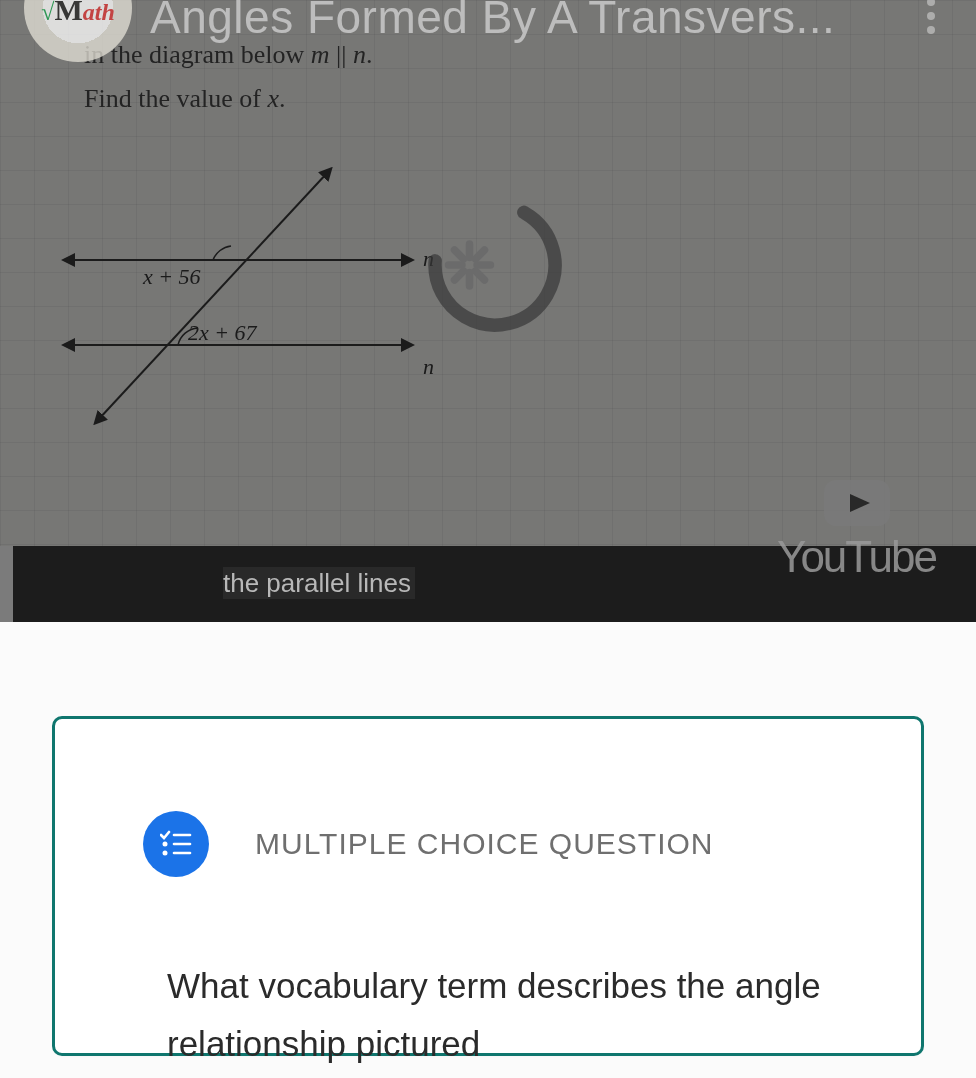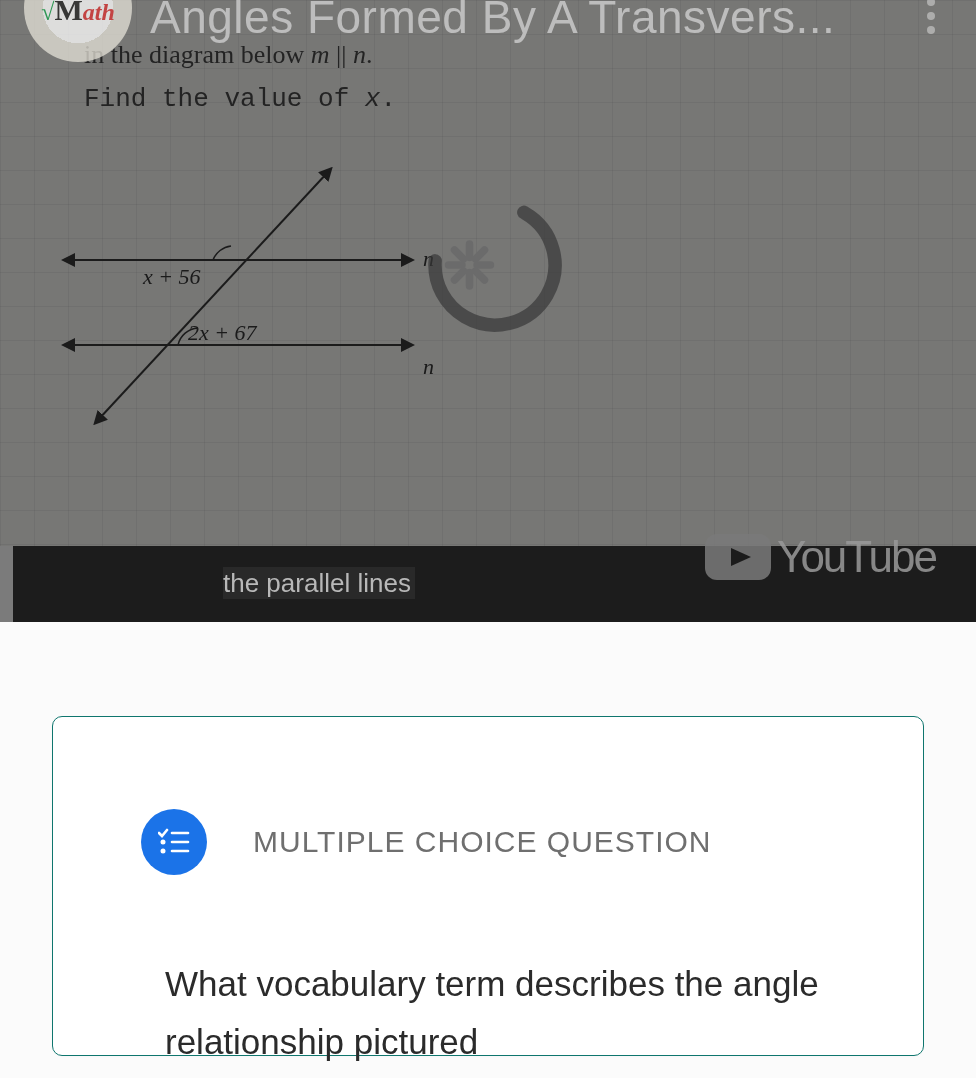--- a/index.html
+++ b/index.html
@@ -46,20 +46,21 @@
   }
   .yt-logo {
     position: absolute;
     right: 40px;
     bottom: 40px;
     display: flex;
     align-items: center;
     gap: 6px;
     color: #9a9a9a;
     opacity: 0.85;
+    flex-direction: column;
   }
   .yt-word {
     font-size: 44px;
     font-weight: 400;
     letter-spacing: -2px;
     font-family: Arial, sans-serif;
   }
   .channel-avatar {
     position: absolute;
     left: 24px; top: -46px;
@@ -104,21 +105,21 @@
     width: 8px; height: 8px; border-radius: 50%; background: #bfbfbf;
   }
   .problem-text {
     position: absolute;
     left: 84px;
     top: 40px;
     color: #3d3d3d;
     font-family: "Times New Roman", serif;
     font-size: 26px;
   }
-  .problem-text .line2 { margin-top: 14px; font-family: Liberation Mono, monospace; }
+  .problem-text .line2 { margin-top: 14px; }
   .ital { font-style: italic; }
   .diagram {
     position: absolute;
     left: 48px;
     top: 160px;
     width: 400px;
     height: 280px;
   }
   .spinner-ring {
     position: absolute;
@@ -129,21 +130,21 @@
     background: #fbfbfb;
     width: 976px;
     height: 456px;
     padding-top: 94px;
   }
   .question-card {
     margin: 0 auto;
     width: 872px;
     min-height: 340px;
     background: #fff;
-    border: 1px solid #0f766e;
+    border: 3px solid #0f766e;
     border-radius: 10px;
     padding: 92px 36px 40px 36px;
     box-shadow: 0 1px 2px rgba(0,0,0,0.02);
     position: relative;
   }
   .q-header {
     position: absolute;
     top: 92px; left: 88px;
     display: flex;
     align-items: center;

